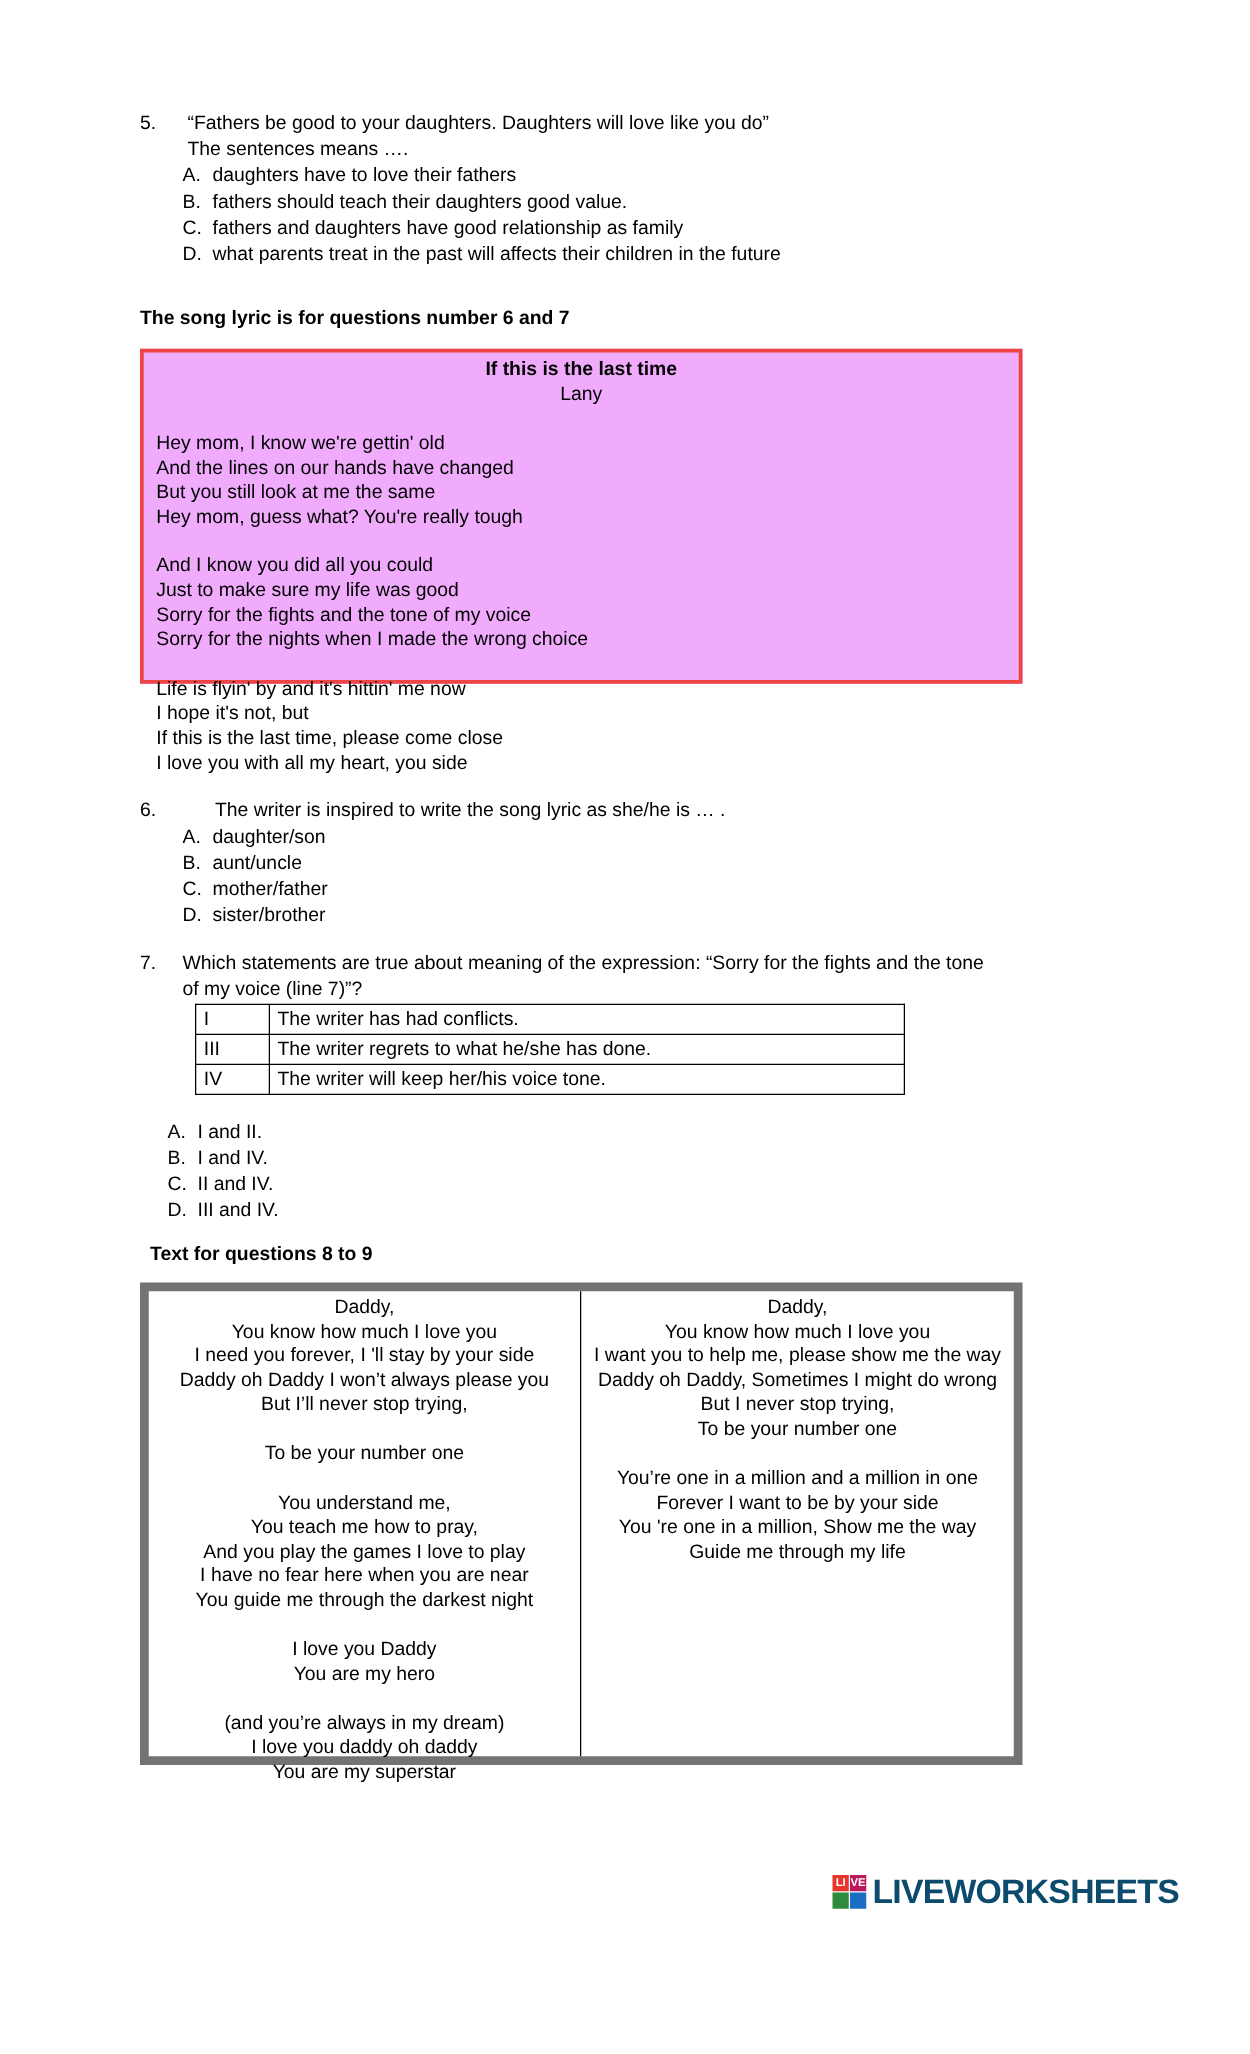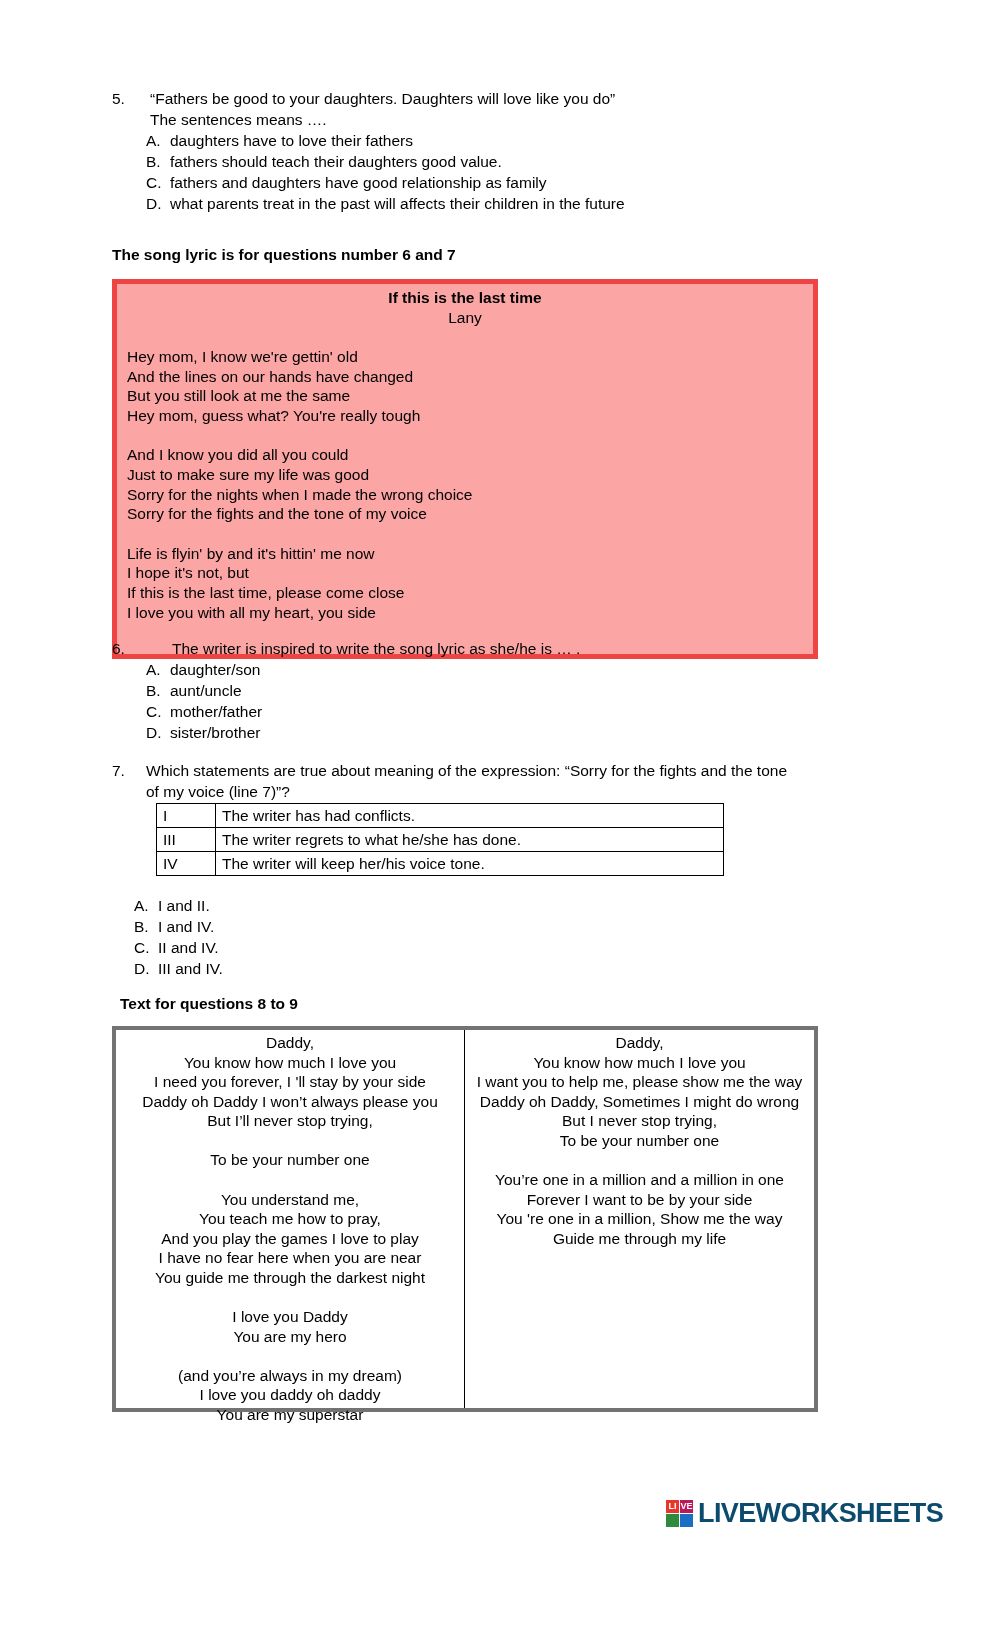--- a/index.html
+++ b/index.html
@@ -73,24 +73,24 @@
   }
   #lyric-heading { left: 112px; top: 245px; }
   #text89-heading { left: 120px; top: 994px; }
 
   
   .lyric-box {
     position: absolute;
     left: 112px;
     top: 279px;
     width: 706px;
-    height: 380px;
-    border: 5px solid #ef4444;
+    height: 268px;
+    border: 3px solid #ef4444;
     box-sizing: border-box;
-    background: #fca5a5;
+    background: #f0abfc;
   }
   .lyric-title {
     text-align: center;
     font-weight: bold;
     font-size: 15.5px;
     line-height: 20px;
     margin-top: 4px;
   }
   .lyric-artist {
     text-align: center;
@@ -148,21 +148,21 @@
     top: 895px;
   }
 
   
   .two-col-box {
     position: absolute;
     left: 112px;
     top: 1026px;
     width: 706px;
     height: 386px;
-    border: 4px solid #737373;
+    border: 7px solid #737373;
     box-sizing: border-box;
     display: flex;
     background: #ffffff;
   }
   .tc-col {
     flex: 1 1 50%;
     box-sizing: border-box;
     padding: 3px 6px 0 6px;
     text-align: center;
     font-size: 15.5px;
@@ -253,22 +253,22 @@
     <div class="lyric-body">
       <div class="lyric-stanza">
         <div class="lyric-line">Hey mom, I know we're gettin' old</div>
         <div class="lyric-line">And the lines on our hands have changed</div>
         <div class="lyric-line">But you still look at me the same</div>
         <div class="lyric-line">Hey mom, guess what? You're really tough</div>
       </div>
       <div class="lyric-stanza">
         <div class="lyric-line">And I know you did all you could</div>
         <div class="lyric-line">Just to make sure my life was good</div>
+        <div class="lyric-line">Sorry for the fights and the tone of my voice</div>
         <div class="lyric-line">Sorry for the nights when I made the wrong choice</div>
-        <div class="lyric-line">Sorry for the fights and the tone of my voice</div>
       </div>
       <div class="lyric-stanza">
         <div class="lyric-line">Life is flyin' by and it's hittin' me now</div>
         <div class="lyric-line">I hope it's not, but</div>
         <div class="lyric-line">If this is the last time, please come close</div>
         <div class="lyric-line">I love you with all my heart, you side</div>
       </div>
     </div>
   </div>
 

